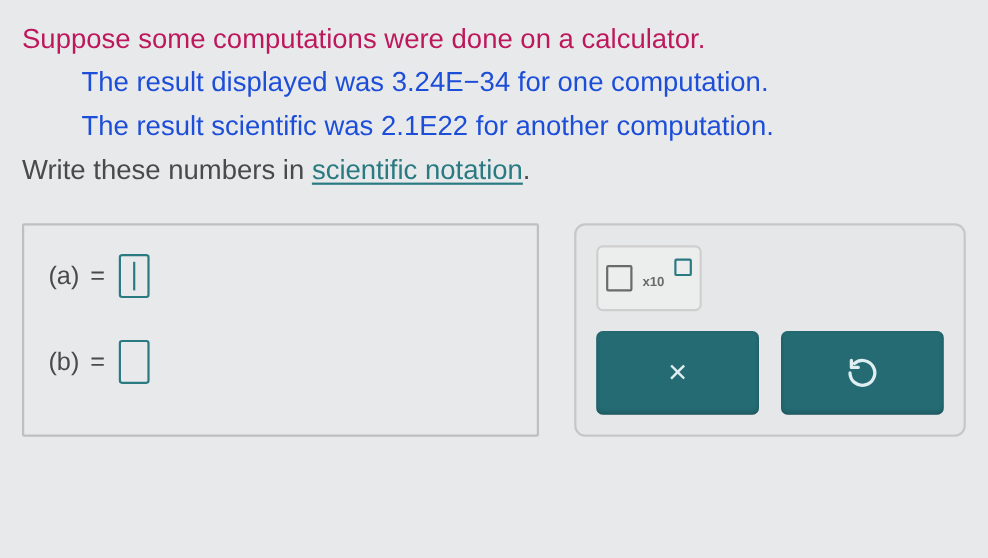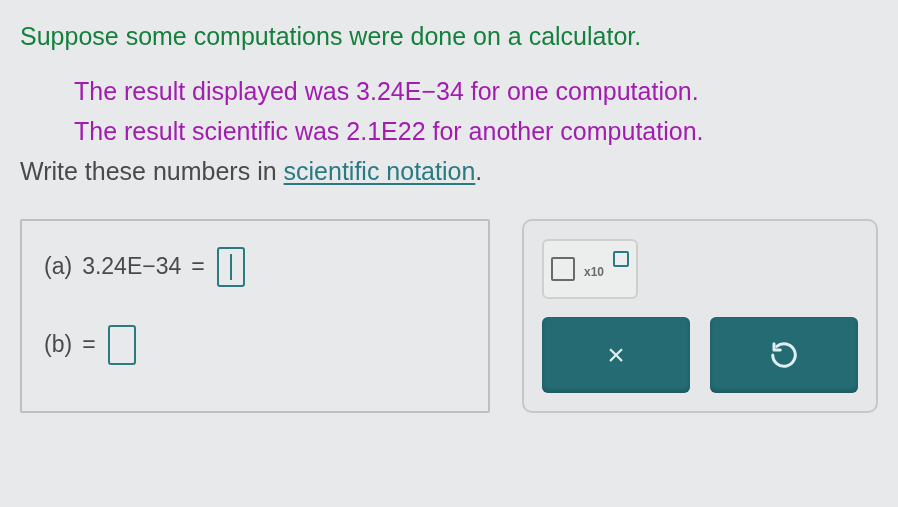--- a/index.html
+++ b/index.html
@@ -8,28 +8,27 @@
     height: 507px;
     background: #e8e9eb;
     font-family: Arial, Helvetica, sans-serif;
     color: #444;
     padding: 18px 20px 0 20px;
     overflow: hidden;
   }
   .intro {
     font-size: 25px;
     line-height: 1.5;
-    color: #15803d;
-    margin-bottom: 16px;
+    color: #be185d;
   }
   .indented {
     margin-left: 54px;
     font-size: 25px;
     line-height: 1.55;
-    color: #a21caf;
+    color: #1d4ed8;
     margin-bottom: 2px;
   }
   .instruction {
     font-size: 25px;
     line-height: 1.5;
     color: #4a4a4a;
     margin-bottom: 28px;
   }
   .link {
     color: #2a7a82;
@@ -155,21 +154,20 @@
 <div class="indented">The result scientific was 2.1E22 for another computation.</div>
 
 <div class="instruction">
   <span>Write these numbers in </span><span class="link">scientific notation</span><span>.</span>
 </div>
 
 <div class="bottom-row">
   <div class="answer-box">
     <div class="answer-line">
       <span class="part-label">(a)</span>
-      <span class="expr">3.24E−34</span>
       <span class="eq">=</span>
       <span class="input-shell focused"></span>
     </div>
     <div class="answer-line">
       <span class="part-label">(b)</span>
       <span class="eq">=</span>
       <span class="input-shell"></span>
     </div>
   </div>
 

